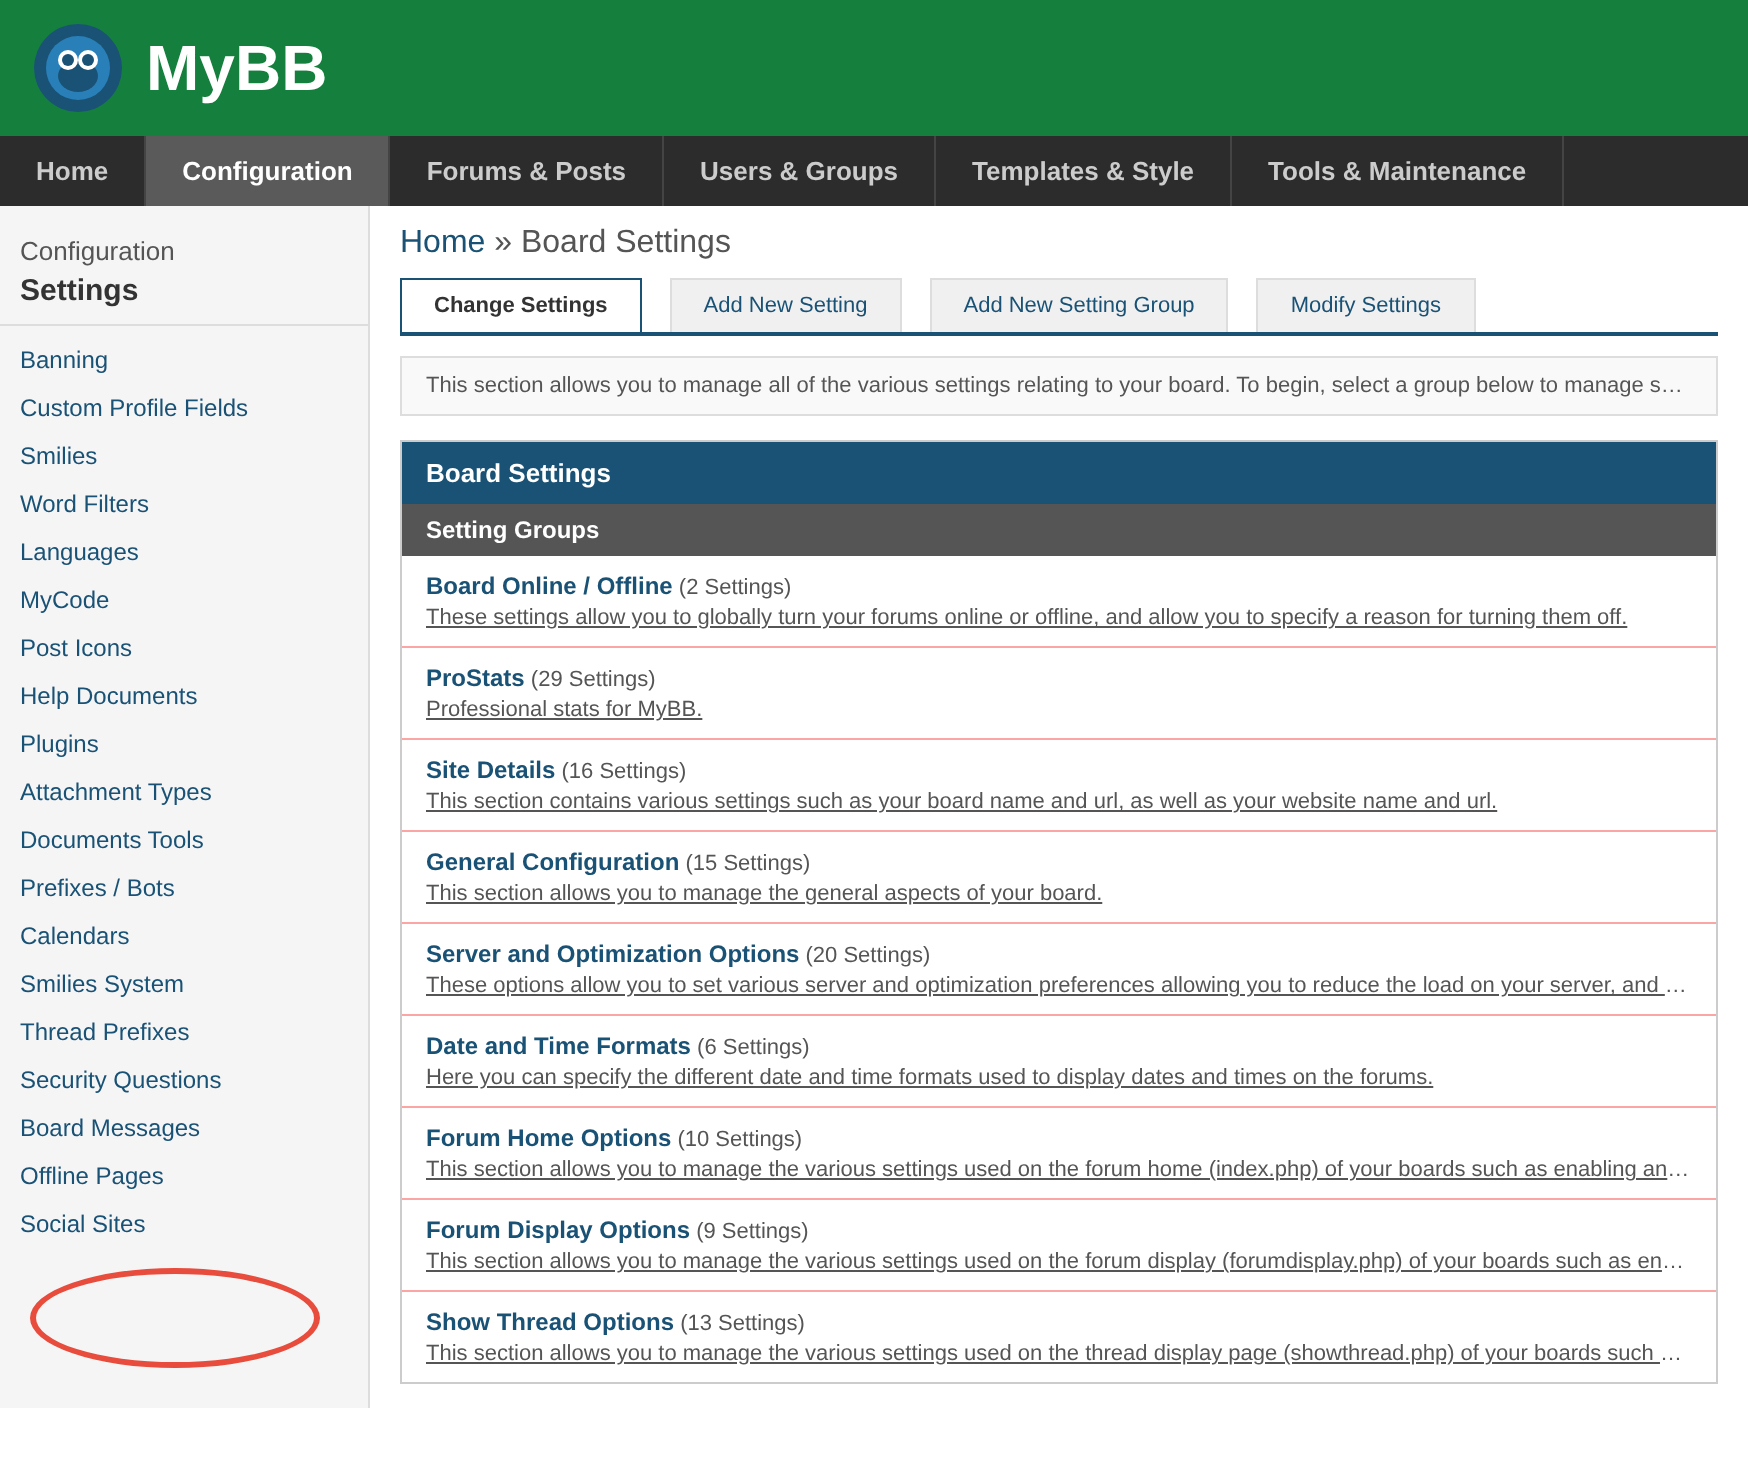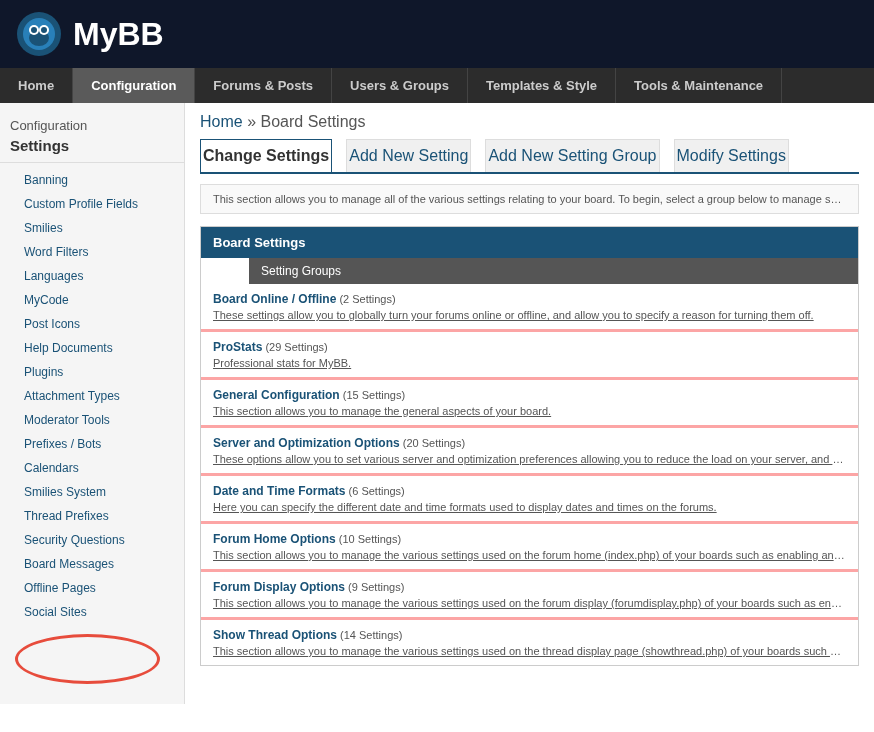--- a/index.html
+++ b/index.html
@@ -1,19 +1,19 @@
 <!DOCTYPE html>
 <html><head>
   <meta charset="utf-8">
   <style>
     * { margin: 0; padding: 0; box-sizing: border-box; }
     body { font-family: Verdana, Arial, sans-serif; font-size: 12px; background: #fff; color: #333; }
 
     
-    #header { background: #0f172a; padding: 10px 15px; display: flex; align-items: center; }
+    #header { background: #15803d; padding: 10px 15px; display: flex; align-items: center; }
     #logo-area { display: flex; align-items: center; gap: 10px; }
     #logo-icon { width: 48px; height: 48px; }
     #logo-text { color: #fff; font-size: 32px; font-weight: bold; font-family: Arial, sans-serif; }
 
     
     #navbar { background: #2c2c2c; display: flex; align-items: stretch; }
     .nav-item {
       color: #ccc;
       padding: 10px 18px;
       cursor: pointer;
@@ -34,21 +34,21 @@
       width: 185px;
       min-width: 185px;
       background: #f5f5f5;
       border-right: 1px solid #ddd;
       padding: 10px 0;
     }
     #sidebar-title { font-size: 13px; color: #555; padding: 5px 10px 2px 10px; }
     #sidebar-heading { font-size: 15px; font-weight: bold; color: #333; padding: 2px 10px 8px 10px; border-bottom: 1px solid #ddd; margin-bottom: 5px; }
     .sidebar-item {
       display: block;
-      padding: 5px 24px;
+      padding: 5px 10px;
       color: #1a5276;
       text-decoration: none;
       font-size: 12px;
       cursor: pointer;
     }
 
     
     #red-oval {
       margin: 10px 15px;
       width: 145px;
@@ -59,22 +59,22 @@
 
     
     #main { flex: 1; padding: 10px 15px; overflow: hidden; }
     #breadcrumb { font-size: 16px; color: #555; margin-bottom: 8px; }
     #breadcrumb a { color: #1a5276; text-decoration: none; }
     #breadcrumb span { color: #555; }
 
     
     #tabs { display: flex; gap: 0; border-bottom: 2px solid #1a5276; margin-bottom: 10px; }
     .tab {
-      padding: 7px 2px;
-      font-size: 16px;
+      padding: 7px 16px;
+      font-size: 11px;
       cursor: pointer;
       color: #1a5276;
       border: 1px solid #ddd;
       border-bottom: none;
       background: #f0f0f0;
       margin-right: 14px;
     }
     .tab.active {
       background: #fff;
       border-bottom: 2px solid #fff;
@@ -103,28 +103,27 @@
       background: #1a5276;
       color: #fff;
       font-size: 13px;
       font-weight: bold;
       padding: 8px 12px;
     }
     #bs-group-header {
       background: #555;
       color: #fff;
       font-size: 12px;
-      font-weight: normal;
+      font-weight: bold;
       padding: 6px 12px;
-      margin-left: 48px;
     }
 
     .setting-group-row {
       padding: 8px 12px;
-      border-bottom: 3px solid #fca5a5;
+      border-bottom: 1px solid #fca5a5;
     }
     .setting-group-row:last-child { border-bottom: none; }
     .setting-group-title {
       color: #1a5276;
       font-weight: bold;
       font-size: 12px;
       cursor: pointer;
       text-decoration: none;
     }
     .setting-group-count { color: #555; font-weight: normal; font-size: 11px; }
@@ -165,21 +164,21 @@
     <a class="sidebar-item">Banning</a>
     <a class="sidebar-item">Custom Profile Fields</a>
     <a class="sidebar-item">Smilies</a>
     <a class="sidebar-item">Word Filters</a>
     <a class="sidebar-item">Languages</a>
     <a class="sidebar-item">MyCode</a>
     <a class="sidebar-item">Post Icons</a>
     <a class="sidebar-item">Help Documents</a>
     <a class="sidebar-item">Plugins</a>
     <a class="sidebar-item">Attachment Types</a>
-    <a class="sidebar-item">Moderator Tools</a>
+    <a class="sidebar-item">Documents Tools</a>
     <a class="sidebar-item">Prefixes / Bots</a>
     <a class="sidebar-item">Calendars</a>
     <a class="sidebar-item">Smilies System</a>
     <a class="sidebar-item">Thread Prefixes</a>
     <a class="sidebar-item">Security Questions</a>
     <a class="sidebar-item">Board Messages</a>
     <a class="sidebar-item">Offline Pages</a>
     <a class="sidebar-item">Social Sites</a>
     <div id="red-oval"></div>
   </div>
@@ -208,39 +207,43 @@
       <div id="setting-groups-list">
           <div class="setting-group-row">
             <div><a class="setting-group-title">Board Online / Offline</a><span class="setting-group-count"> (2 Settings)</span></div>
             <div class="setting-group-desc">These settings allow you to globally turn your forums online or offline, and allow you to specify a reason for turning them off.</div>
           </div>
           <div class="setting-group-row">
             <div><a class="setting-group-title">ProStats</a><span class="setting-group-count"> (29 Settings)</span></div>
             <div class="setting-group-desc">Professional stats for MyBB.</div>
           </div>
           <div class="setting-group-row">
+            <div><a class="setting-group-title">Site Details</a><span class="setting-group-count"> (16 Settings)</span></div>
+            <div class="setting-group-desc">This section contains various settings such as your board name and url, as well as your website name and url.</div>
+          </div>
+          <div class="setting-group-row">
             <div><a class="setting-group-title">General Configuration</a><span class="setting-group-count"> (15 Settings)</span></div>
             <div class="setting-group-desc">This section allows you to manage the general aspects of your board.</div>
           </div>
           <div class="setting-group-row">
             <div><a class="setting-group-title">Server and Optimization Options</a><span class="setting-group-count"> (20 Settings)</span></div>
             <div class="setting-group-desc">These options allow you to set various server and optimization preferences allowing you to reduce the load on your server, and gain bett</div>
           </div>
           <div class="setting-group-row">
             <div><a class="setting-group-title">Date and Time Formats</a><span class="setting-group-count"> (6 Settings)</span></div>
             <div class="setting-group-desc">Here you can specify the different date and time formats used to display dates and times on the forums.</div>
           </div>
           <div class="setting-group-row">
             <div><a class="setting-group-title">Forum Home Options</a><span class="setting-group-count"> (10 Settings)</span></div>
             <div class="setting-group-desc">This section allows you to manage the various settings used on the forum home (index.php) of your boards such as enabling and disabling</div>
           </div>
           <div class="setting-group-row">
             <div><a class="setting-group-title">Forum Display Options</a><span class="setting-group-count"> (9 Settings)</span></div>
             <div class="setting-group-desc">This section allows you to manage the various settings used on the forum display (forumdisplay.php) of your boards such as enabling and</div>
           </div>
           <div class="setting-group-row">
-            <div><a class="setting-group-title">Show Thread Options</a><span class="setting-group-count"> (14 Settings)</span></div>
+            <div><a class="setting-group-title">Show Thread Options</a><span class="setting-group-count"> (13 Settings)</span></div>
             <div class="setting-group-desc">This section allows you to manage the various settings used on the thread display page (showthread.php) of your boards such as enablin</div>
           </div>
         </div>
     </div>
   </div>
 </div>
 
 </body></html>

